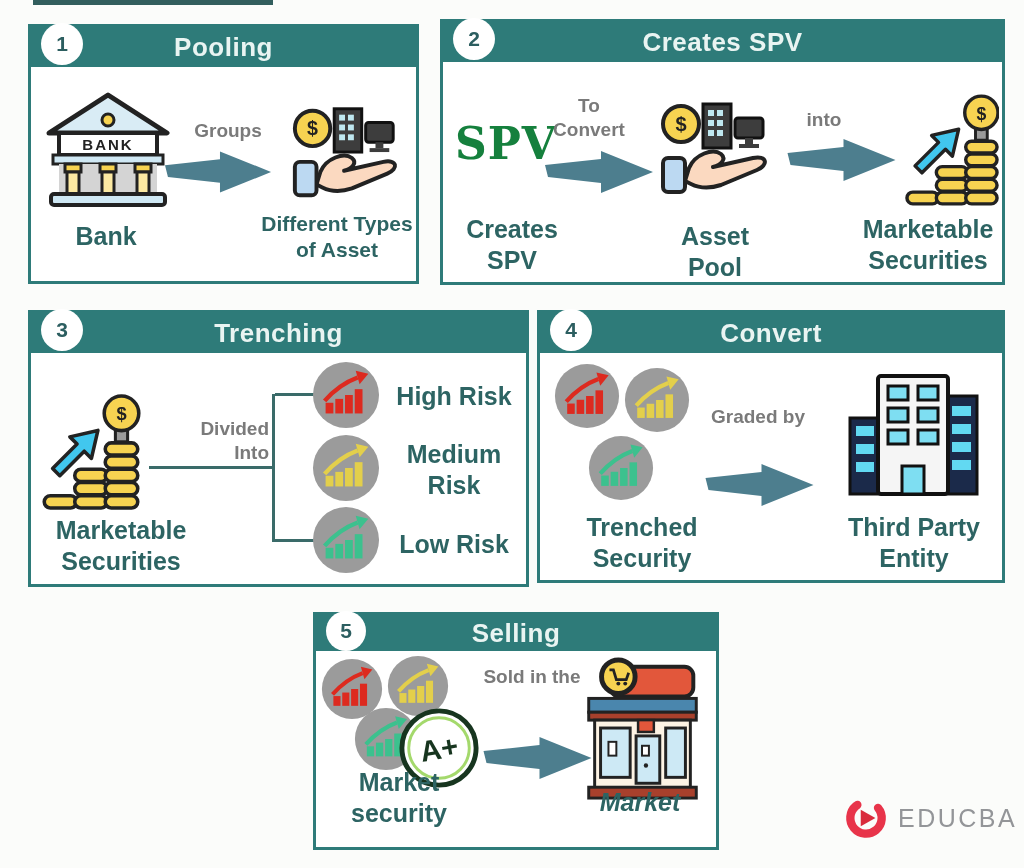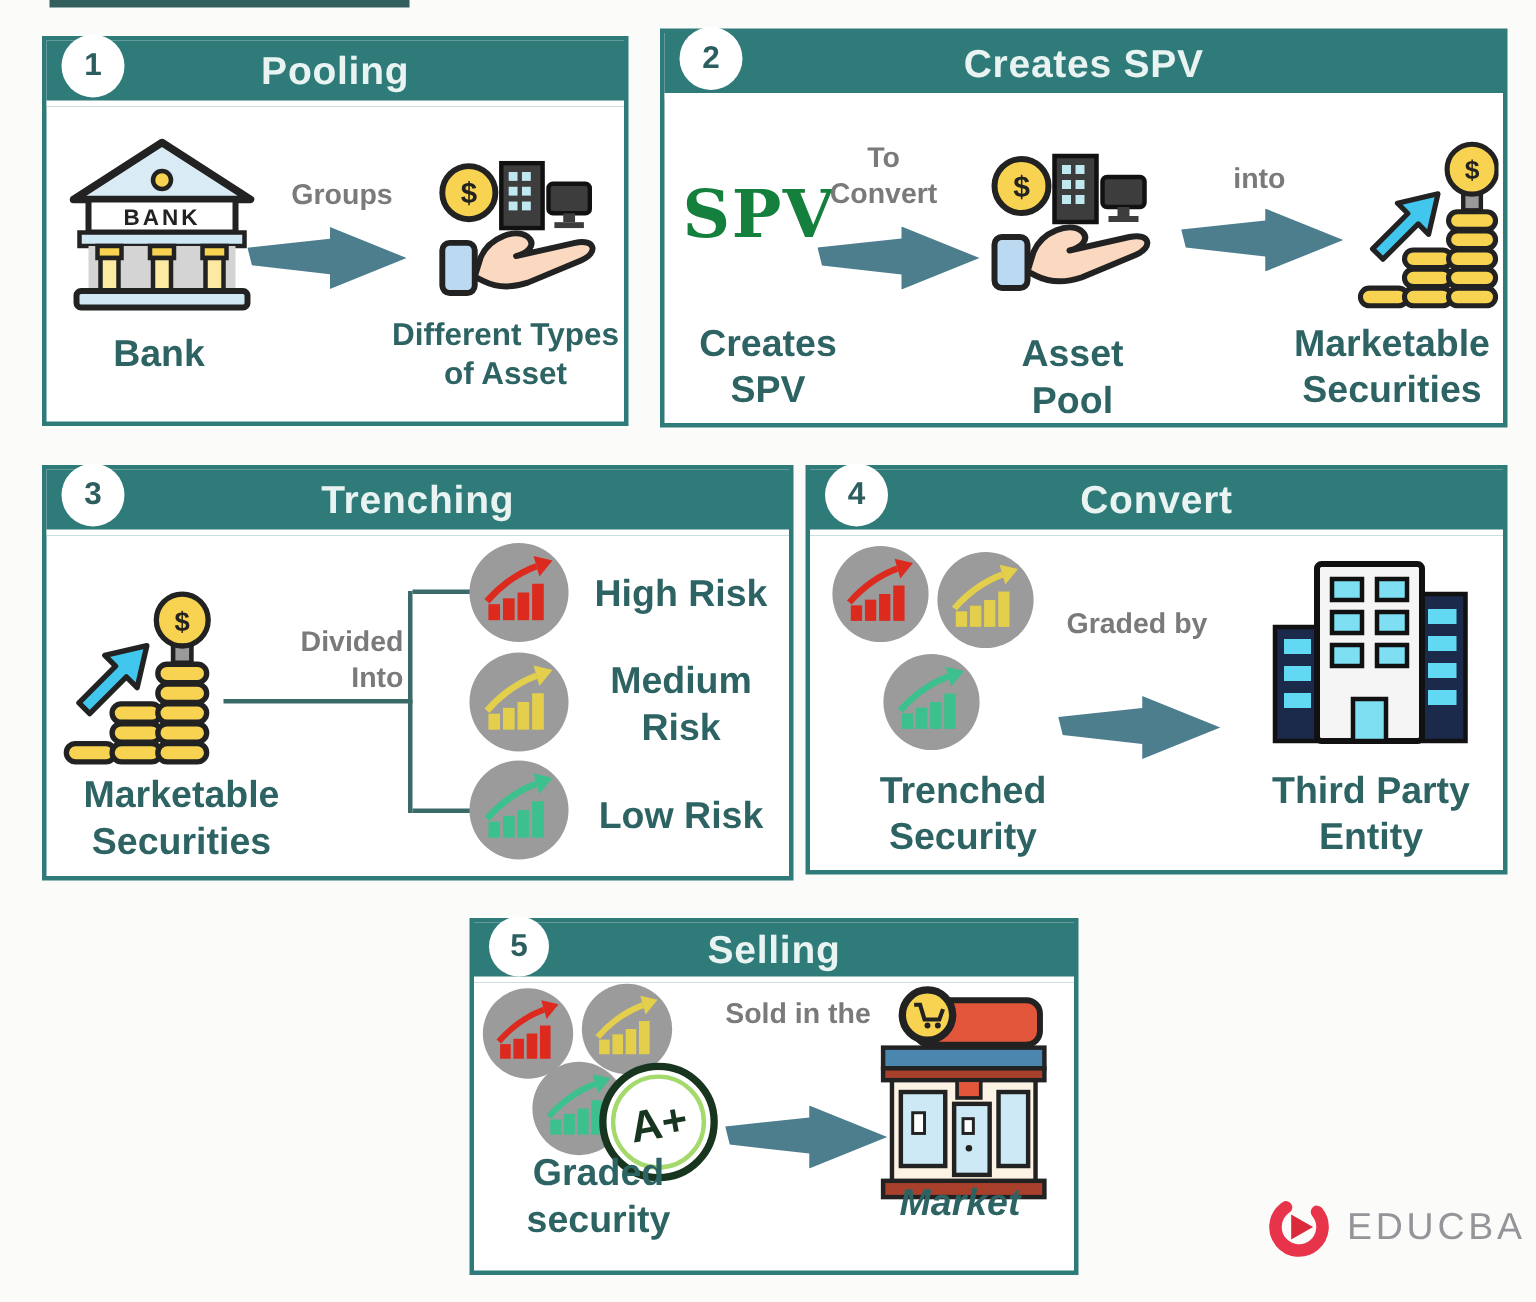--- a/index.html
+++ b/index.html
@@ -131,21 +131,21 @@
       <rect x="53" y="24" width="6" height="6" fill="#bfe8f0"></rect>
         <rect x="62" y="24" width="6" height="6" fill="#bfe8f0"></rect>
       <rect x="53" y="34" width="6" height="6" fill="#bfe8f0"></rect>
         <rect x="62" y="34" width="6" height="6" fill="#bfe8f0"></rect>
       <rect x="80" y="22" width="28" height="20" rx="3" fill="#3d3d3d" stroke="#111" stroke-width="3"></rect>
       <rect x="90" y="42" width="8" height="6" fill="#3d3d3d"></rect>
       <rect x="84" y="48" width="20" height="4" fill="#3d3d3d"></rect>
       <path d="M34 72 C40 58 58 52 66 58 C72 63 66 69 58 71 L98 62 C112 59 114 69 102 74 L66 89 C54 93 44 92 36 88 L30 85 Z" fill="#fbd9c0" stroke="#222" stroke-width="4" stroke-linejoin="round"></path>
       <rect x="8" y="62" width="22" height="34" rx="5" fill="#bcd9f2" stroke="#222" stroke-width="4"></rect>
     </svg>
-    <div class="gray" style="left:348px; top:42px; width:66px;text-align:right;">into</div>
+    <div class="gray" style="left:348px; top:42px; width:66px;">into</div>
     <svg class="abs" style="left:342px; top:73px;" width="115" height="42" viewBox="0 0 110 42">
       <polygon points="0,14 56,8 56,0 108,21 56,42 56,32 3,26" fill="#4d7e8e" stroke-linejoin="round"></polygon>
     </svg>
 
     <svg class="abs" style="left:462px; top:24px;" width="94" height="120" viewBox="0 0 96 120">
       <rect x="72" y="37" width="12" height="13" fill="#9a9a9a" stroke="#222" stroke-width="3"></rect>
       <circle cx="78" cy="22" r="17" fill="#f7d351" stroke="#222" stroke-width="3.5"></circle>
       <text x="78" y="29" class="coin-d sm">$</text>
       <g>
         <rect x="2" y="103" width="32" height="12" rx="6" fill="#f7d351" stroke="#222" stroke-width="3.5"></rect>
@@ -370,21 +370,21 @@
       <rect x="56" y="82" width="24" height="48" fill="#cde9f5" stroke="#222" stroke-width="3"></rect>
       <rect x="62" y="92" width="7" height="10" fill="#fff" stroke="#222" stroke-width="2"></rect>
       <circle cx="66" cy="112" r="2.2" fill="#222"></circle>
       <rect x="86" y="74" width="20" height="50" fill="#cde9f5" stroke="#222" stroke-width="3"></rect>
       <rect x="8" y="134" width="109" height="11" fill="#a8402c" stroke="#222" stroke-width="3"></rect>
       <circle cx="38" cy="22" r="17" fill="#f7d351" stroke="#222" stroke-width="5"></circle>
       <path d="M29 15 h4 l3 10 h10 l2.5 -7" fill="none" stroke="#222" stroke-width="2.8"></path>
       <circle cx="38" cy="29" r="2" fill="#222"></circle>
         <circle cx="45" cy="29" r="2" fill="#222"></circle>
     </svg>
-    <div class="lbl big" style="left:4px; top:112px; width:158px;">Graded security</div>
+    <div class="lbl big" style="left:4px; top:112px; width:158px;">Market security</div>
     <div class="lbl big" style="left:254px; top:132px; width:140px;font-style:italic;">Market</div>
   </div>
 </div>
 
 <div class="logo">
   <svg width="46" height="46" viewBox="0 0 44 44">
     <g transform="rotate(-40 22 22)">
       <circle cx="22" cy="22" r="15" fill="none" stroke="#e8344a" stroke-width="8" stroke-dasharray="72 23" stroke-linecap="round"></circle>
     </g>
     <polygon points="17,14 31,22 17,30" fill="#d92b3c"></polygon>

